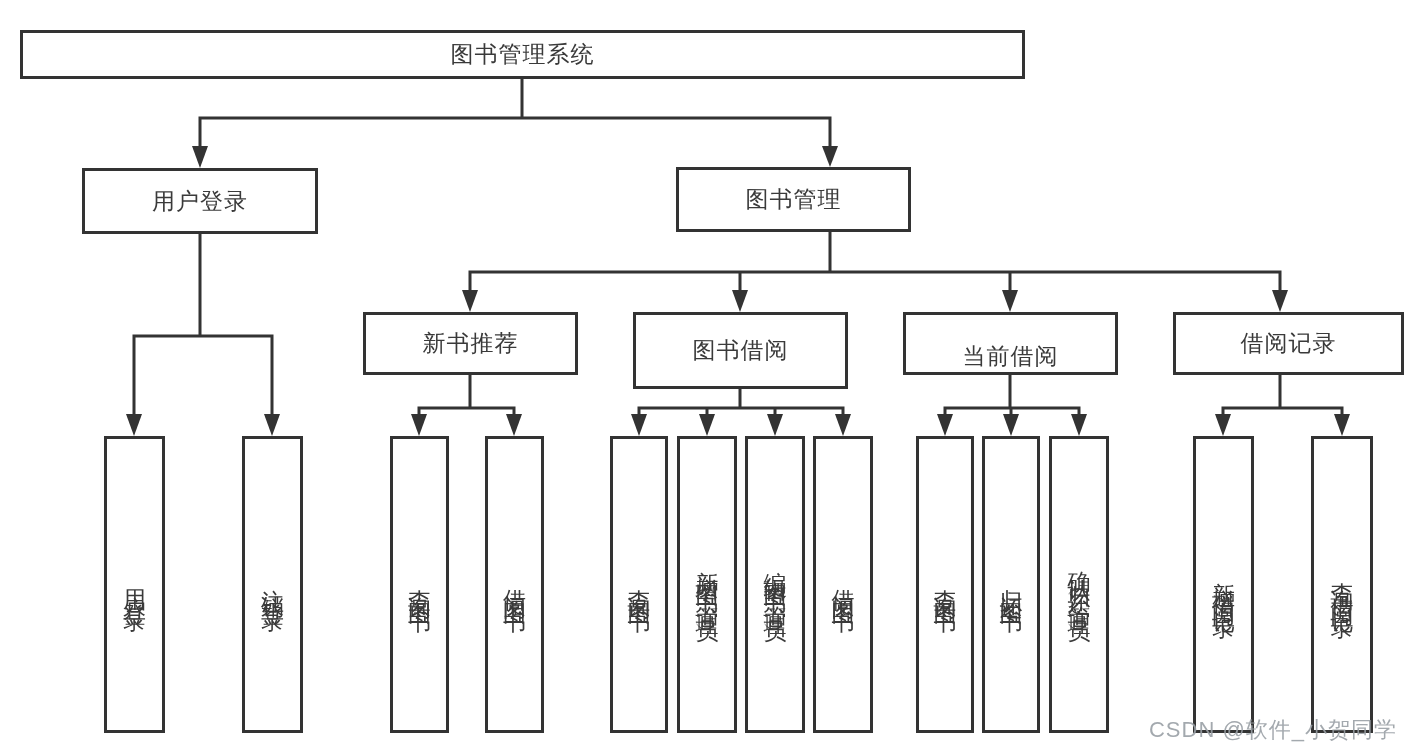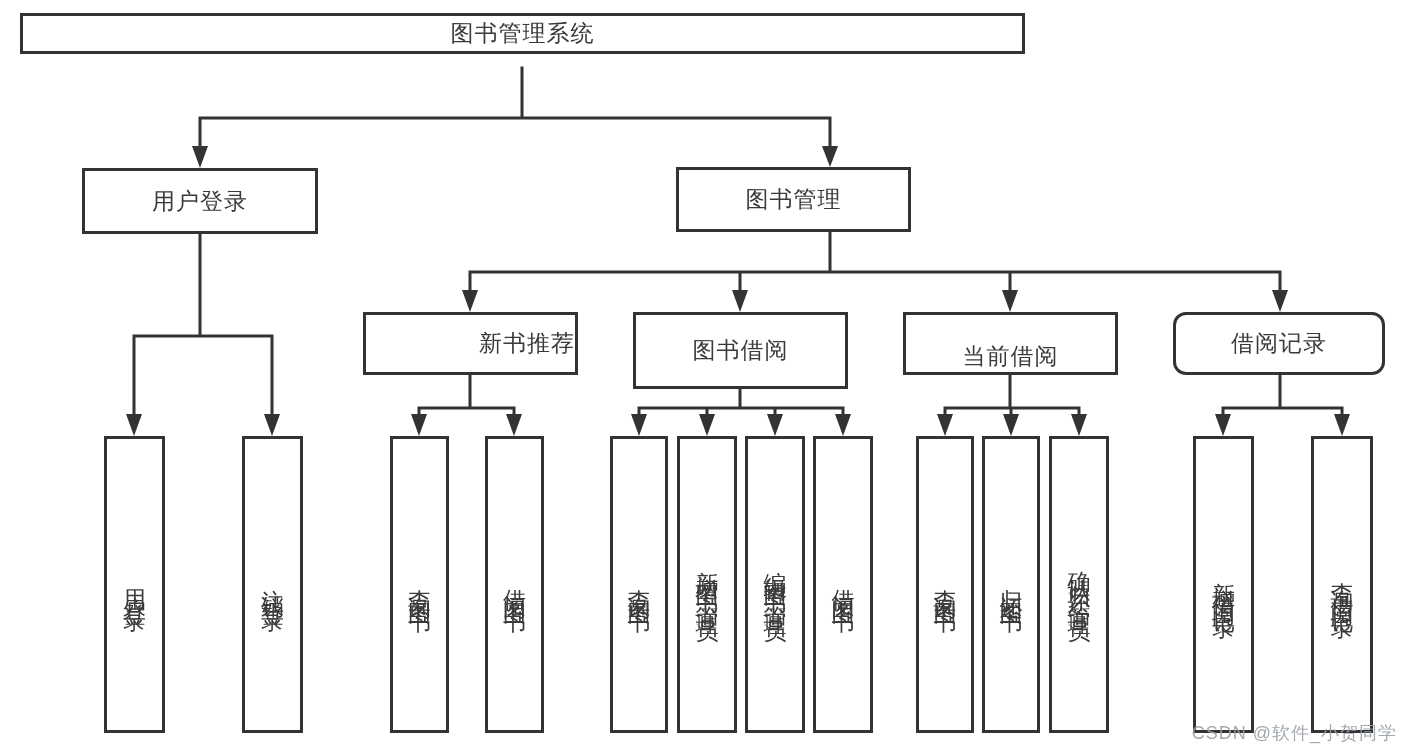--- a/index.html
+++ b/index.html
@@ -36,49 +36,49 @@
     font-size: 23px;
     letter-spacing: 1px;
   }
   .leaf {
     writing-mode: vertical-rl;
     text-orientation: mixed;
     font-size: 23px;
     letter-spacing: 7px;
     line-height: 1;
   }
-  .root-node   { left: 20px;  top: 13px;  width: 1005px; height: 41px; }
+  .root-node   { left: 20px;  top: 30px;  width: 1005px; height: 49px; }
 
   .n-user-login   { left: 82px;  top: 168px; width: 236px; height: 66px; }
   .n-book-mgmt    { left: 676px; top: 167px; width: 235px; height: 65px; }
 
-  .n-recommend    { left: 363px;  top: 312px; width: 215px; height: 63px; justify-content: flex-end; }
+  .n-recommend    { left: 363px;  top: 312px; width: 215px; height: 63px; }
   .n-borrowing    { left: 633px;  top: 312px; width: 215px; height: 77px; }
   .n-current      { left: 903px;  top: 312px; width: 215px; height: 63px; align-items: flex-end; }
-  .n-records      { left: 1173px; top: 312px; width: 212px; height: 63px; border-radius: 13px; }
+  .n-records      { left: 1173px; top: 312px; width: 231px; height: 63px; }
 
   .leaf-0  { left: 104px;  top: 436px; width: 61px; height: 297px; }
   .leaf-1  { left: 242px;  top: 436px; width: 61px; height: 297px; }
   .leaf-2  { left: 390px;  top: 436px; width: 59px; height: 297px; }
   .leaf-3  { left: 485px;  top: 436px; width: 59px; height: 297px; }
   .leaf-4  { left: 610px;  top: 436px; width: 58px; height: 297px; }
   .leaf-5  { left: 677px;  top: 436px; width: 60px; height: 297px; }
   .leaf-6  { left: 745px;  top: 436px; width: 60px; height: 297px; }
   .leaf-7  { left: 813px;  top: 436px; width: 60px; height: 297px; }
   .leaf-8  { left: 916px;  top: 436px; width: 58px; height: 297px; }
   .leaf-9  { left: 982px;  top: 436px; width: 58px; height: 297px; }
   .leaf-10 { left: 1049px; top: 436px; width: 60px; height: 297px; }
   .leaf-11 { left: 1193px; top: 436px; width: 61px; height: 297px; }
   .leaf-12 { left: 1311px; top: 436px; width: 62px; height: 297px; }
 
   .watermark {
     position: absolute;
     right: 8px;
     bottom: 2px;
-    font-size: 18px;
+    font-size: 22px;
     color: #9aa0a6;
     opacity: 0.9;
     letter-spacing: 1px;
     z-index: 5;
     white-space: nowrap;
     margin-top: 16px;
   }
 </style>
 </head>
 <body>

